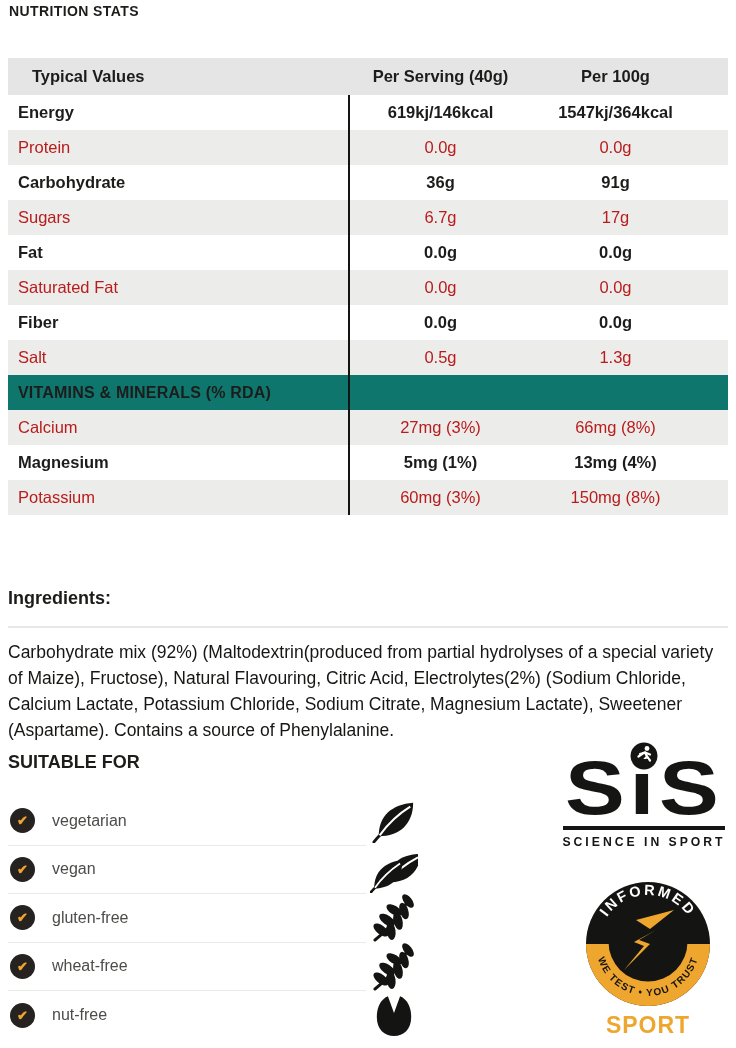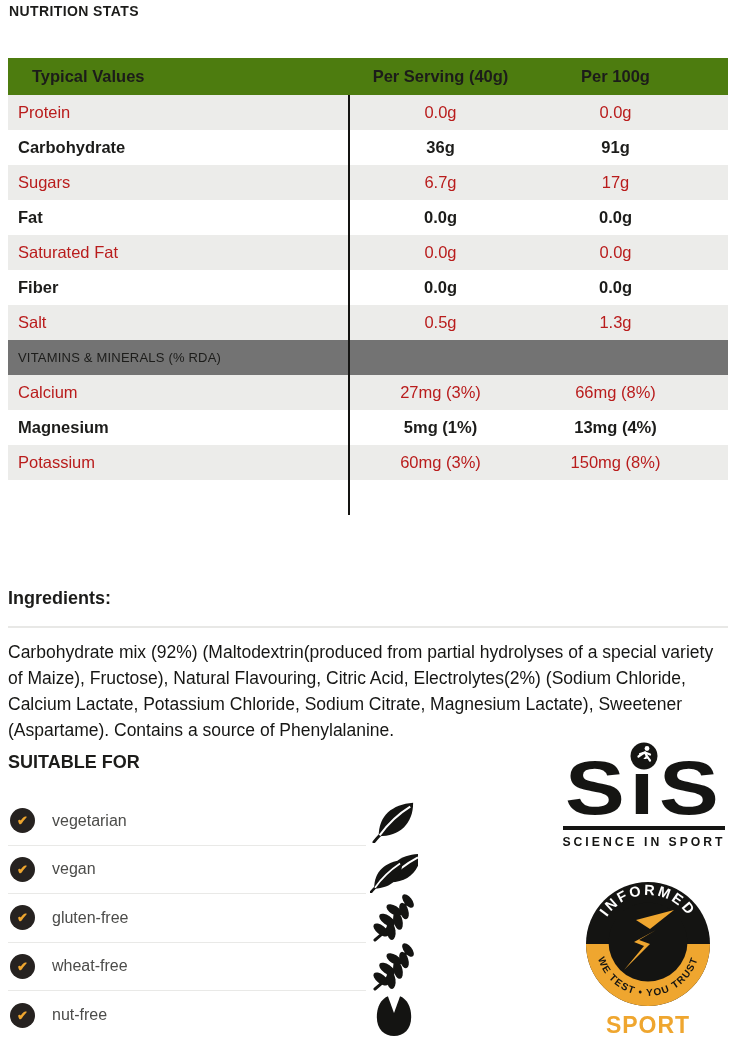--- a/index.html
+++ b/index.html
@@ -6,30 +6,30 @@
   html,body { background:#fff; }
   body { font-family:"Liberation Sans", sans-serif; color:#1c1c1a; }
   #page { position:relative; width:736px; height:1048px; background:#fff; overflow:hidden; }
 
   
   .h-main { position:absolute; top:3px; left:9px; font-size:14px; font-weight:800; letter-spacing:.4px; color:#1c1c1a; }
 
   
   .table-wrap { position:absolute; top:58px; left:8px; width:720px; }
   .t-row { display:flex; align-items:center; height:35px; font-size:16.5px; }
-  .t-head { height:37px; background:#4d7c0f; font-weight:700; }
+  .t-head { height:37px; background:#e5e5e5; font-weight:700; }
   .t-row .c1 { width:340px; padding-left:10px; text-align:left; }
   .t-head .c1 { padding-left:24px; }
   .t-row .c2 { width:185px; text-align:center; }
   .t-row .c3 { flex:1; padding-right:30px; text-align:center; }
   .t-row.alt { background:#ececea; }
   .t-row.plain { background:#fff; }
   .t-row.bold-row { font-weight:700; color:#1c1c1a; }
   .t-row.gray-row { font-weight:400; color:#b91c1c; }
-  .t-row.section { background:#737373; font-weight:400; font-size:13px; letter-spacing:.2px; }
+  .t-row.section { background:#0f766e; font-weight:700; font-size:16px; letter-spacing:.2px; }
   .v-divider { position:absolute; left:340px; top:37px; width:2px; height:420px; background:#141412; }
 
   
   .ingredients { position:absolute; top:552px; left:8px; width:720px;margin-top:36px; }
   .h-sub { font-size:18px; font-weight:800; color:#1c1c1a; }
   .ing-divider { margin-top:17px; height:2px; background:#e8e8e6; border:none; }
   .ing-text { margin-top:11px; font-size:17.5px; font-weight:400; line-height:26px; color:#161614; }
 
   
   .suitable { position:absolute; top:752px; left:8px; width:414px; }
@@ -60,20 +60,25 @@
 
   <div class="h-main">NUTRITION STATS</div>
 
   <div class="table-wrap">
     <div class="t-row t-head">
       <div class="c1">Typical Values</div>
       <div class="c2">Per Serving (40g)</div>
       <div class="c3">Per 100g</div>
     </div>
 
+    <div class="t-row plain bold-row">
+      <div class="c1">Energy</div>
+      <div class="c2">619kj/146kcal</div>
+      <div class="c3">1547kj/364kcal</div>
+    </div>
     <div class="t-row alt gray-row">
       <div class="c1">Protein</div>
       <div class="c2">0.0g</div>
       <div class="c3">0.0g</div>
     </div>
     <div class="t-row plain bold-row">
       <div class="c1">Carbohydrate</div>
       <div class="c2">36g</div>
       <div class="c3">91g</div>
     </div>

